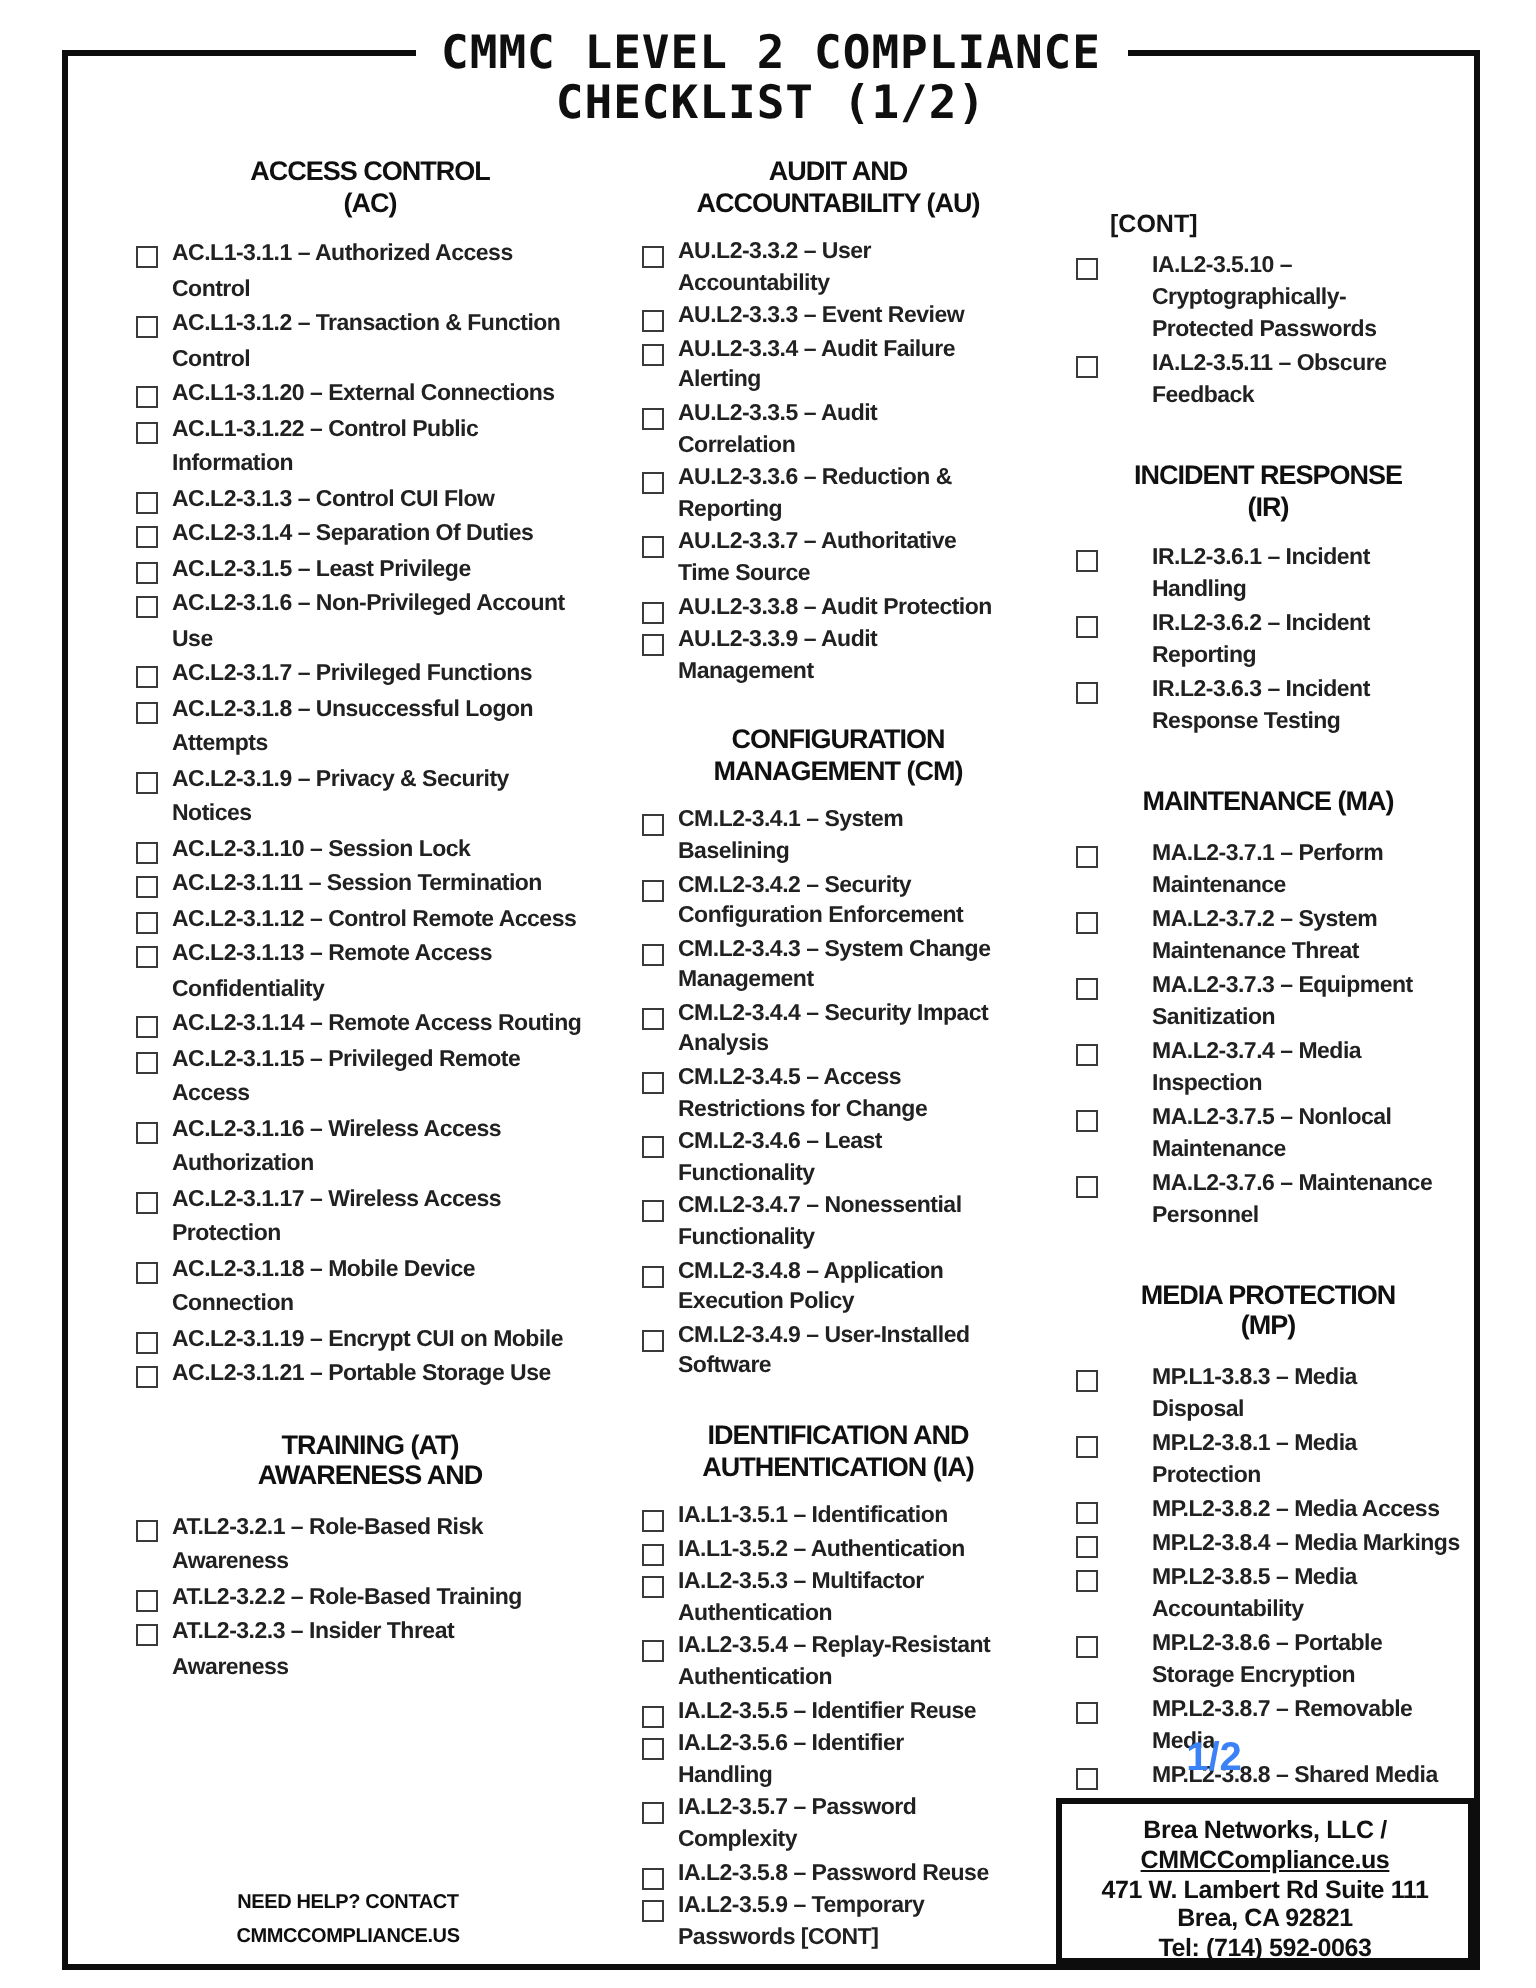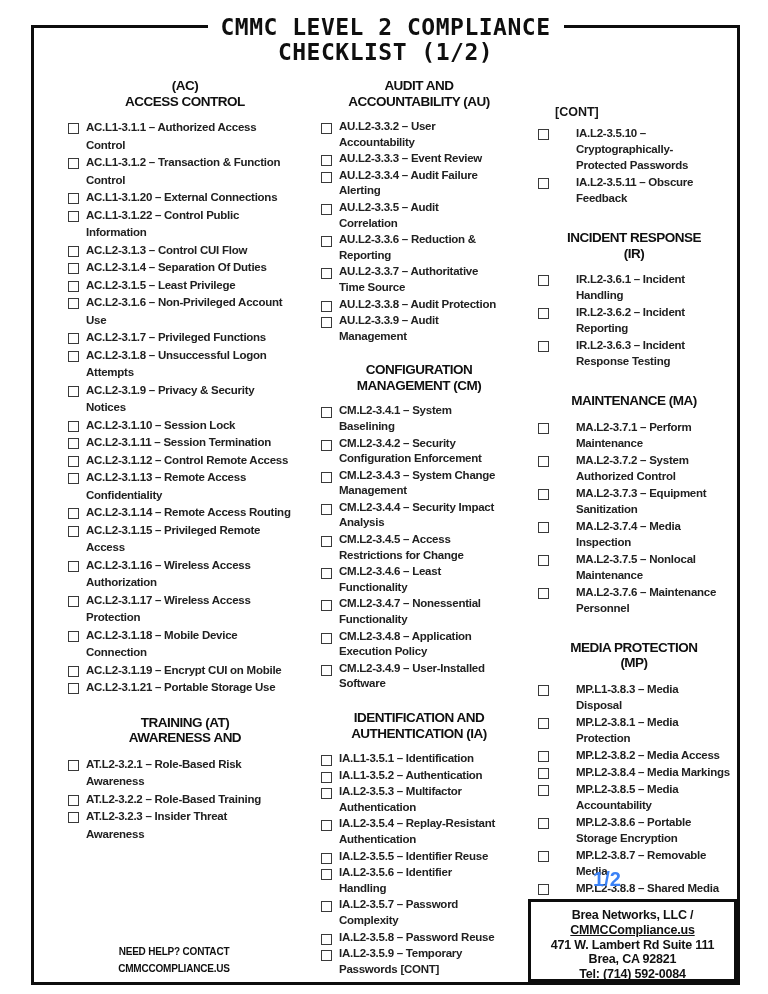--- a/index.html
+++ b/index.html
@@ -120,22 +120,22 @@
 <div class="frame">
 
   <div class="doc-title">
     <div>CMMC LEVEL 2 COMPLIANCE</div>
     <div>CHECKLIST (1/2)</div>
   </div>
 
   <div class="cols">
     <div class="col col-1">
         <div class="sec-header">
+          <div>ACCESS CONTROL</div>
           <div>(AC)</div>
-          <div>ACCESS CONTROL</div>
         </div>
         <div class="item">
           <span class="cb"></span>
           <span class="lbl">AC.L1-3.1.1 – Authorized Access
 Control</span>
         </div>
         <div class="item">
           <span class="cb"></span>
           <span class="lbl">AC.L1-3.1.2 – Transaction &amp; Function
 Control</span>
@@ -422,21 +422,21 @@
           <div>MAINTENANCE (MA)</div>
         </div>
         <div class="item">
           <span class="cb"></span>
           <span class="lbl">MA.L2-3.7.1 – Perform
 Maintenance</span>
         </div>
         <div class="item">
           <span class="cb"></span>
           <span class="lbl">MA.L2-3.7.2 – System
-Authorized Control</span>
+Maintenance Threat</span>
         </div>
         <div class="item">
           <span class="cb"></span>
           <span class="lbl">MA.L2-3.7.3 – Equipment
 Sanitization</span>
         </div>
         <div class="item">
           <span class="cb"></span>
           <span class="lbl">MA.L2-3.7.4 – Media
 Inspection</span>
@@ -505,16 +505,16 @@
     <div>CMMCCOMPLIANCE.US</div>
   </div>
 
   <div class="page-num">1/2</div>
 
   <div class="contact-box">
     <div>Brea Networks, LLC /</div>
     <div class="site">CMMCCompliance.us</div>
     <div>471 W. Lambert Rd Suite 111</div>
     <div>Brea, CA 92821</div>
-    <div>Tel: (714) 592-0084</div>
+    <div>Tel: (714) 592-0063</div>
   </div>
 
 </div>
 
 </body></html>

